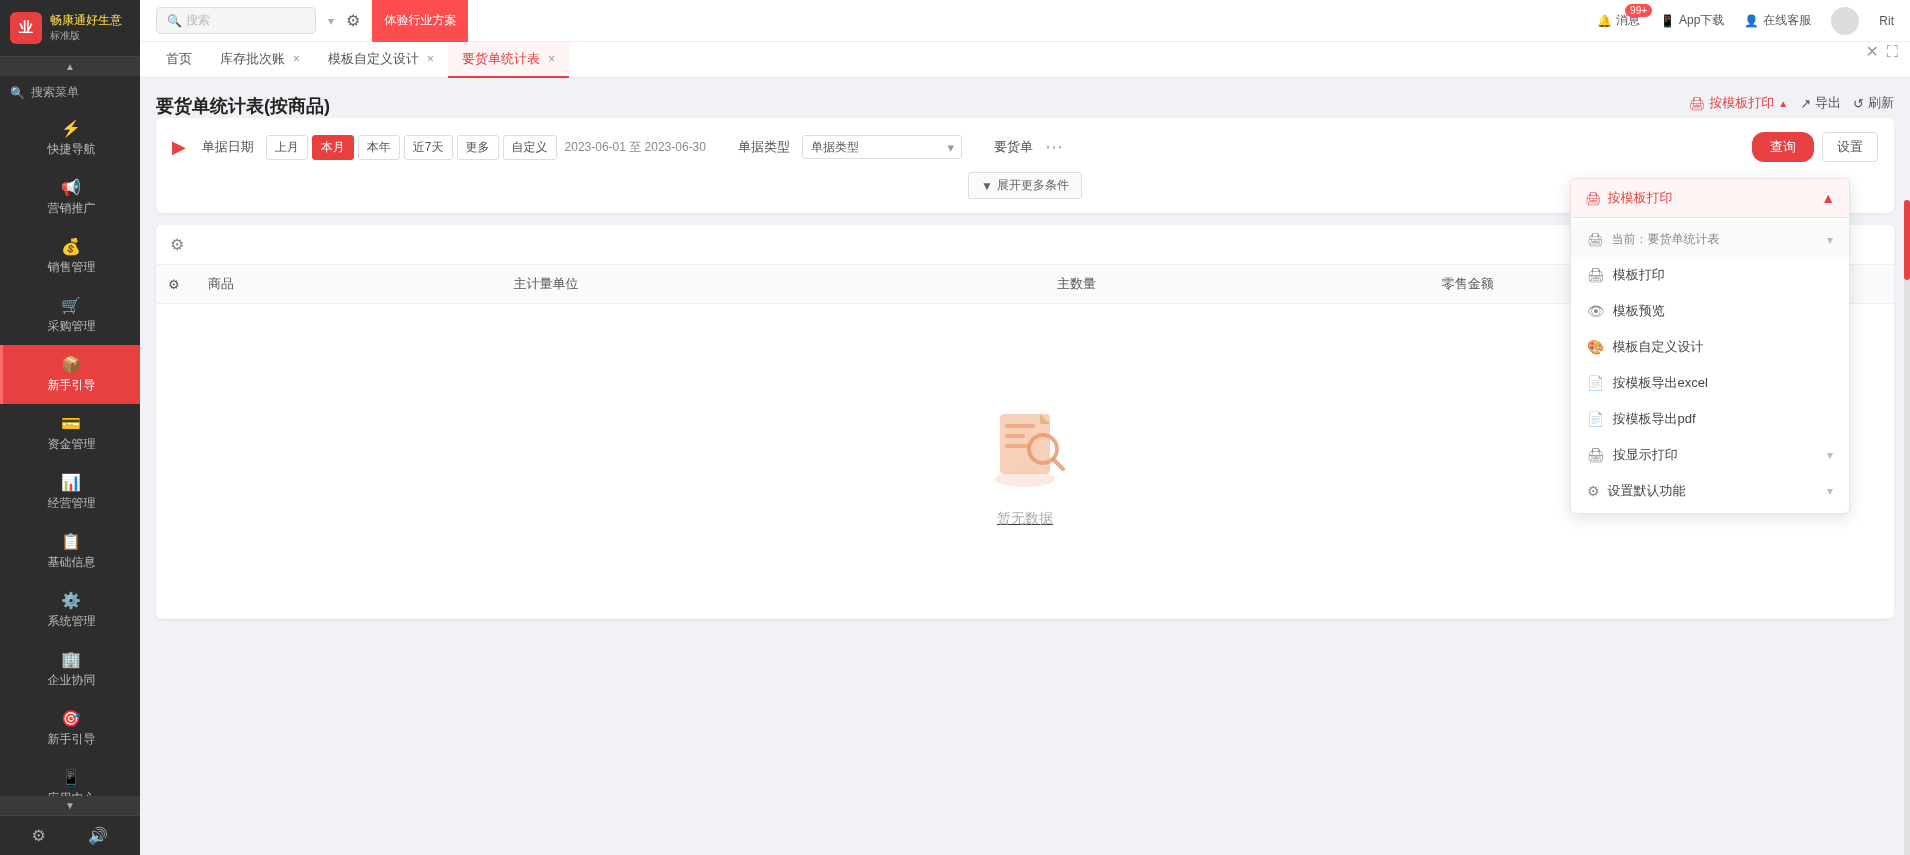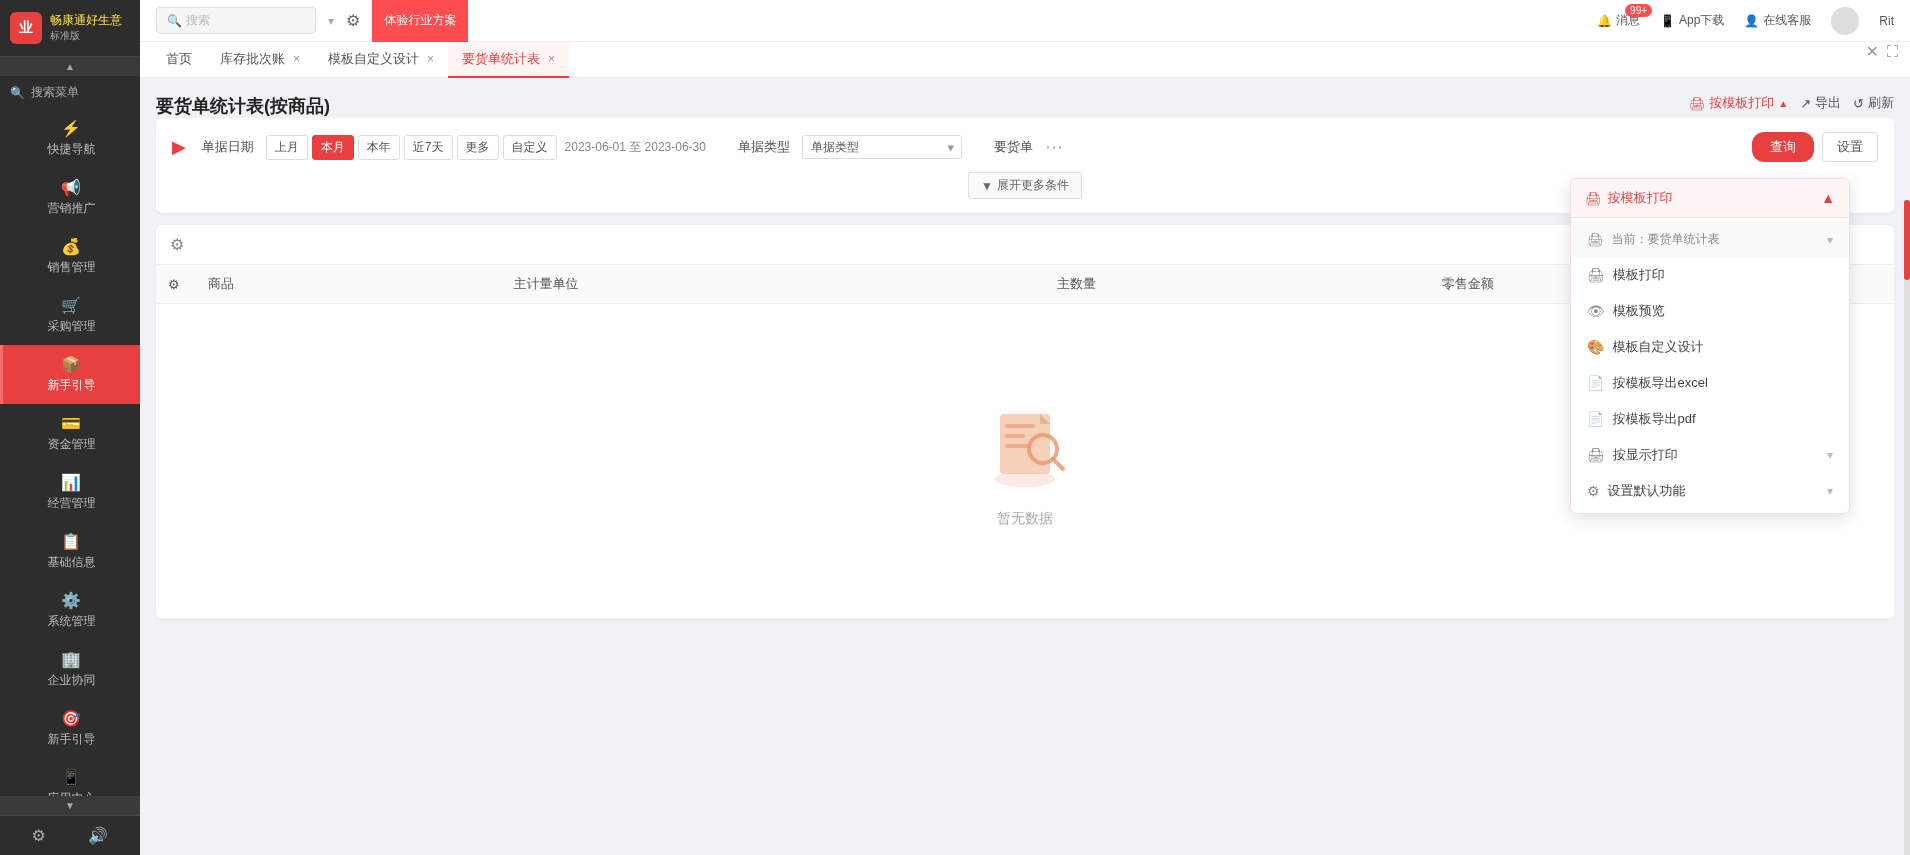--- a/index.html
+++ b/index.html
@@ -355,20 +355,21 @@
       font-weight: 500;
       color: #555;
       font-size: 13px;
       border-bottom: 1px solid #eee;
     }
     td {
       padding: 10px 12px;
       color: #333;
       font-size: 13px;
       border-bottom: 1px solid #f5f5f5;
+      text-decoration: underline;
     }
 
     
     .empty-state {
       display: flex;
       flex-direction: column;
       align-items: center;
       justify-content: center;
       padding: 80px 0;
     }

